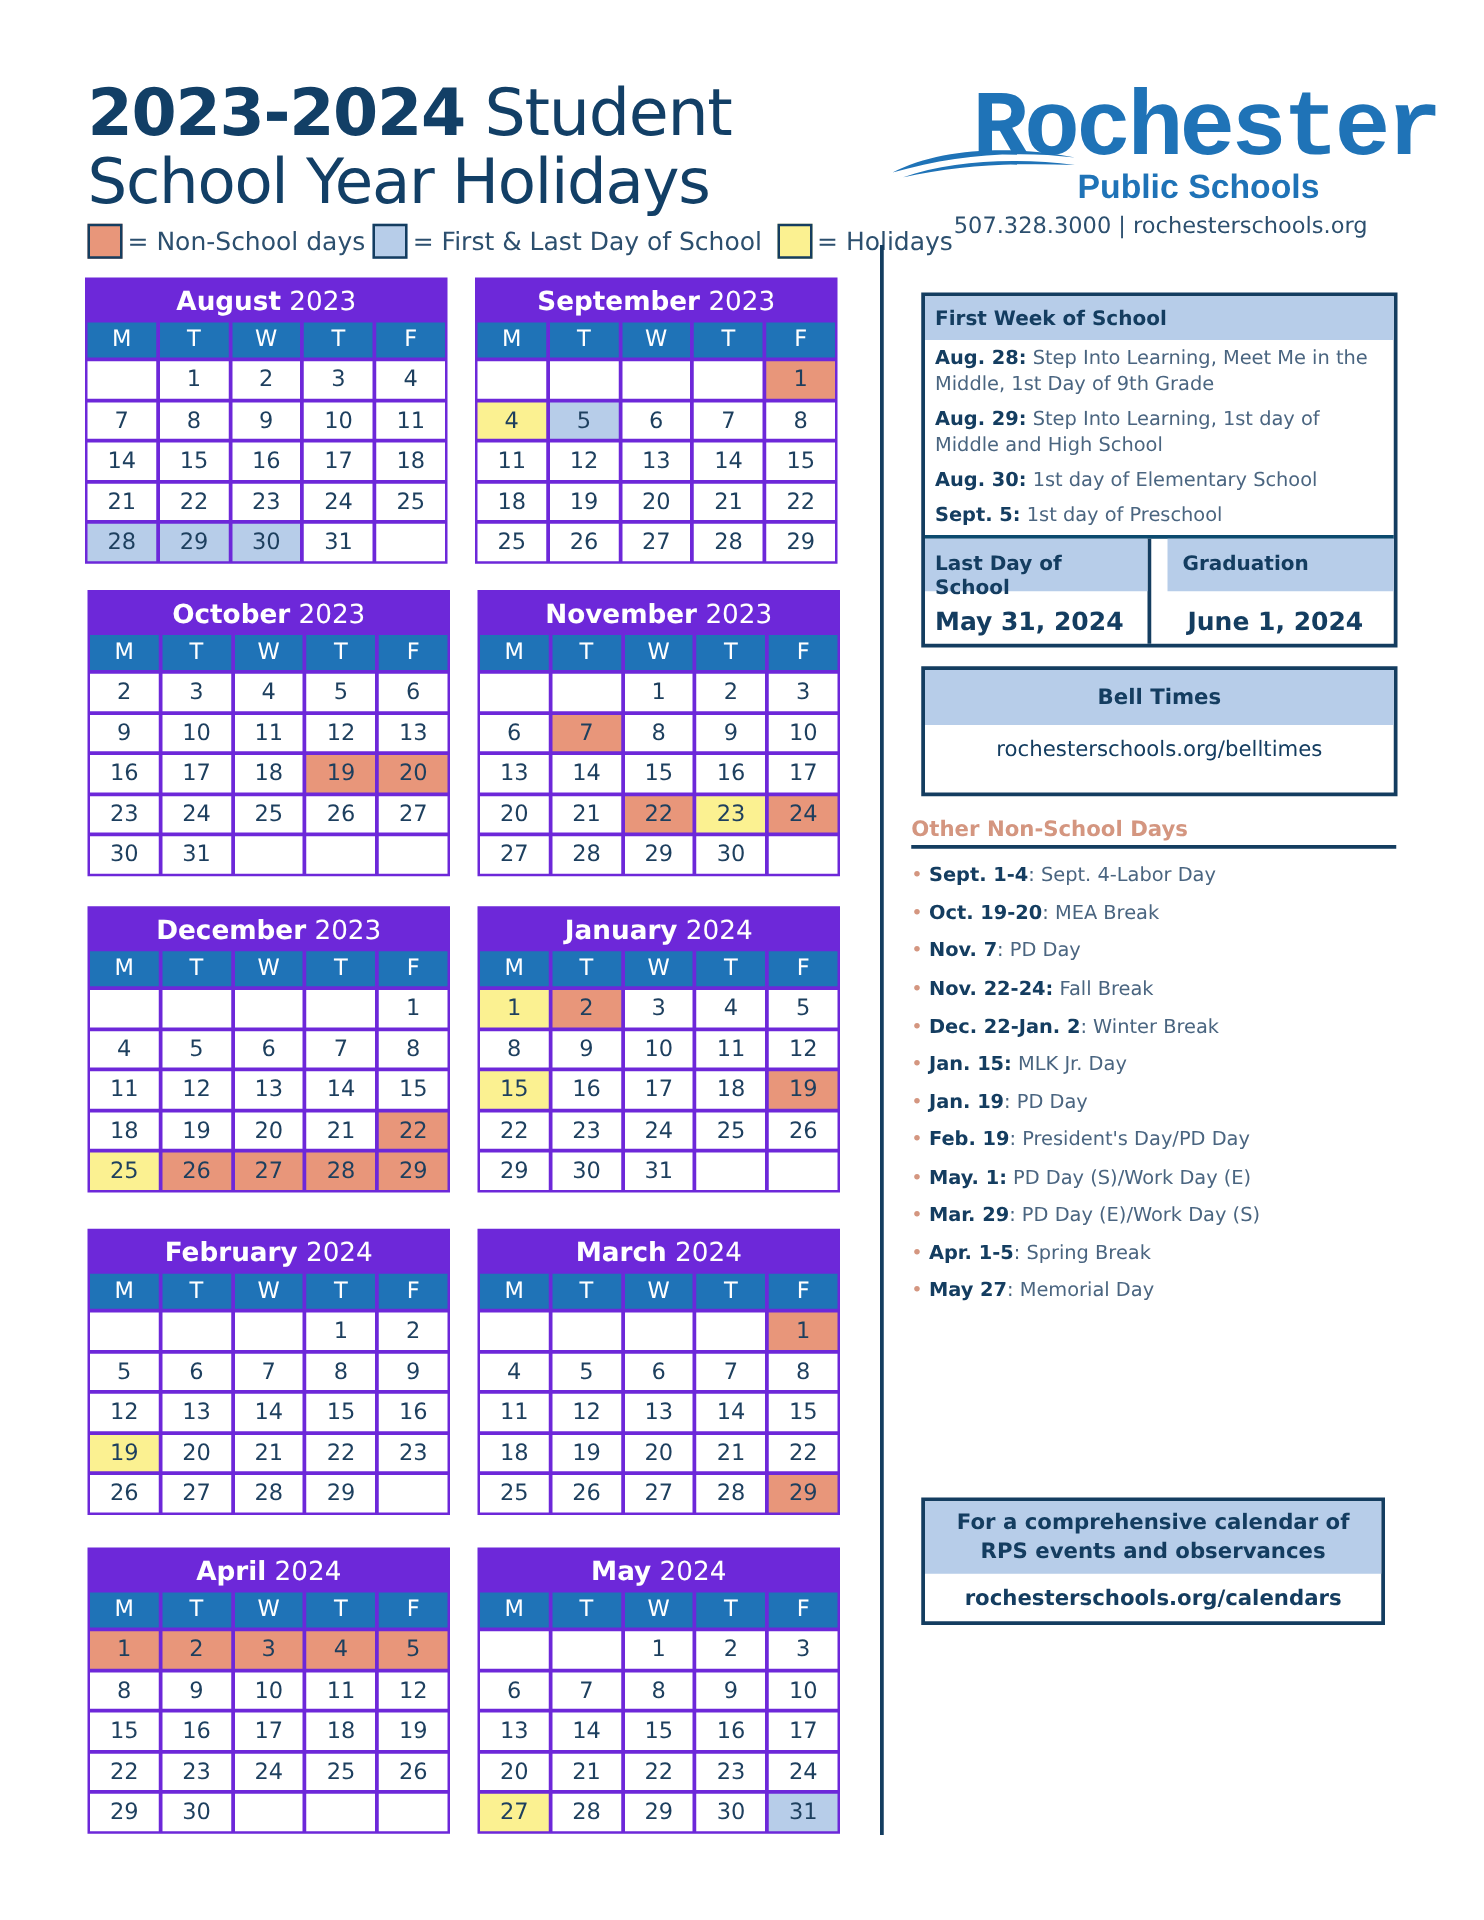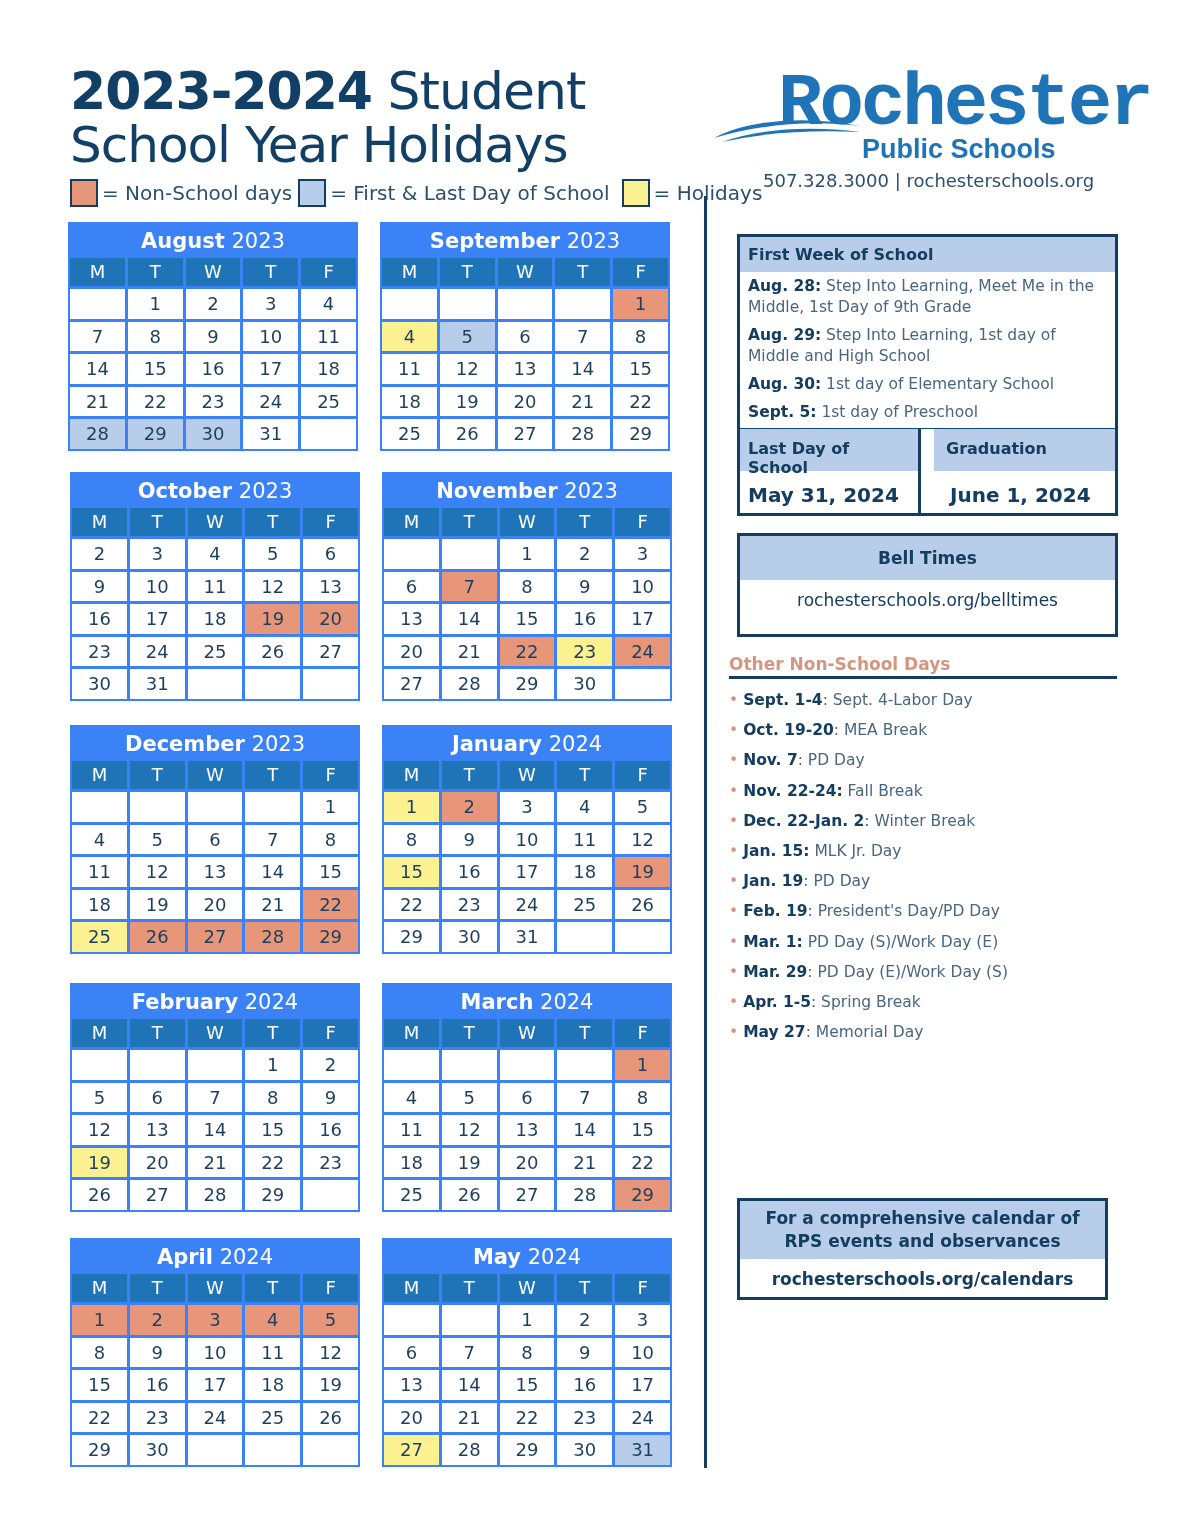--- a/index.html
+++ b/index.html
@@ -11,38 +11,38 @@
   .legend { position: absolute; left: 70px; top: 179px; display: flex; align-items: center; font-size: 20px; color: #2c4f6e; }
   .legend .sw { width: 28px; height: 28px; border: 2px solid #143d60; margin-right: 4px; }
   .legend .lbl { margin-right: 6px; }
   .logo { position: absolute; left: 712px; top: 68px; width: 400px; height: 96px; }
   .logo .rw { position: absolute; left: 38px; top: -6px; font-family: Liberation Mono, monospace; font-weight: 700; font-size: 74px; color: #1f73b7; letter-spacing: -3px; margin-left: 28px; }
   .logo .ps { position: absolute; left: 150px; top: 66px; font-family: "Liberation Sans", sans-serif; font-weight: 700; font-size: 27px; color: #1f73b7; }
   .logo svg { position: absolute; left: 0; top: 44px; }
   .contact { position: absolute; left: 763px; top: 170px; font-size: 18px; color: #2c4f6e; }
   .vline { position: absolute; left: 704px; top: 196px; width: 3px; height: 1272px; background: #143d60; }
 
-  .cal { position: absolute; width: 290px; background: #3b82f6; padding: 2px; }
+  .cal { position: absolute; width: 290px; background: #6d28d9; padding: 2px; }
   .cal .mh { height: 34px; text-align: center; color: #fff; font-size: 21px; line-height: 34px; }
   .cal .mh b { font-weight: 700; }
   .cal .grid { display: grid; grid-template-columns: repeat(5, 1fr); gap: 3px; }
   .cal .dh { background: #1f73b7; color: #fff; text-align: center; font-size: 18px; height: 28px; line-height: 28px; }
   .cal .d { background: #fff; text-align: center; font-size: 18px; height: 29.5px; line-height: 29.5px; color: #1d3f5e; }
   .cal .d.ns { background: #e8967a; }
   .cal .d.fl { background: #b7cde9; }
   .cal .d.hol { background: #fbf191; }
 
   .box { position: absolute; border: 3px solid #143d60; background: #fff; }
   .box .hd { background: #b7cde9; color: #143d60; font-weight: 700; }
   .fw { left: 737px; top: 222px; width: 381px; margin-top: 12px; }
   .fw .hd { padding: 8px 8px; font-size: 16px; }
   .fw .items { padding: 4px 8px 2px 8px; }
   .fw .it { font-size: 15.5px; line-height: 21px; margin-bottom: 7px; color: #4a6580; }
   .fw .it b { color: #143d60; font-weight: 700; }
-  .fw .split { display: grid; grid-template-columns: 1fr 1fr; border-top: 1px solid #0c4a6e; gap: 13px; }
+  .fw .split { display: grid; grid-template-columns: 1fr 1fr; border-top: 3px solid #0c4a6e; gap: 13px; }
   .fw .split > div { padding: 0; }
   .fw .split > div:first-child { border-right: 3px solid #143d60; }
   .fw .split .hd { padding: 10px 8px; font-size: 16px; height: 42px; }
   .fw .split .v { padding: 12px 8px; font-size: 20px; font-weight: 700; color: #143d60; height: 42px; }
   .bell { left: 737px; top: 533px; width: 381px; }
   .bell .hd { text-align: center; font-size: 17px; padding: 12px 0; }
   .bell .v { text-align: center; font-size: 17px; padding: 10px 0 24px; color: #143d60; }
   .other { position: absolute; left: 729px; top: 654px; width: 388px; }
   .other .oh { color: #d49680; font-weight: 700; font-size: 17px; padding-bottom: 2px; border-bottom: 3px solid #143d60; }
   .other ul { list-style: none; margin-top: 6px; }
@@ -464,21 +464,21 @@
   <div class="oh">Other Non-School Days</div>
   <ul id="other-list">
       <li><span class="bul">•</span><b>Sept. 1-4</b><span>: Sept. 4-Labor Day</span></li>
       <li><span class="bul">•</span><b>Oct. 19-20</b><span>: MEA Break</span></li>
       <li><span class="bul">•</span><b>Nov. 7</b><span>: PD Day</span></li>
       <li><span class="bul">•</span><b>Nov. 22-24:</b><span> Fall Break</span></li>
       <li><span class="bul">•</span><b>Dec. 22-Jan. 2</b><span>: Winter Break</span></li>
       <li><span class="bul">•</span><b>Jan. 15:</b><span> MLK Jr. Day</span></li>
       <li><span class="bul">•</span><b>Jan. 19</b><span>: PD Day</span></li>
       <li><span class="bul">•</span><b>Feb. 19</b><span>: President's Day/PD Day</span></li>
-      <li><span class="bul">•</span><b>Mar. 1:</b><span> PD Day (S)/Work Day (E)</span></li>
+      <li><span class="bul">•</span><b>May. 1:</b><span> PD Day (S)/Work Day (E)</span></li>
       <li><span class="bul">•</span><b>Mar. 29</b><span>: PD Day (E)/Work Day (S)</span></li>
       <li><span class="bul">•</span><b>Apr. 1-5</b><span>: Spring Break</span></li>
       <li><span class="bul">•</span><b>May 27</b><span>: Memorial Day</span></li>
     </ul>
 </div>
 
 <div class="box comp">
   <div class="hd">For a comprehensive calendar of RPS events and observances</div>
   <div class="v">rochesterschools.org/calendars</div>
 </div>

